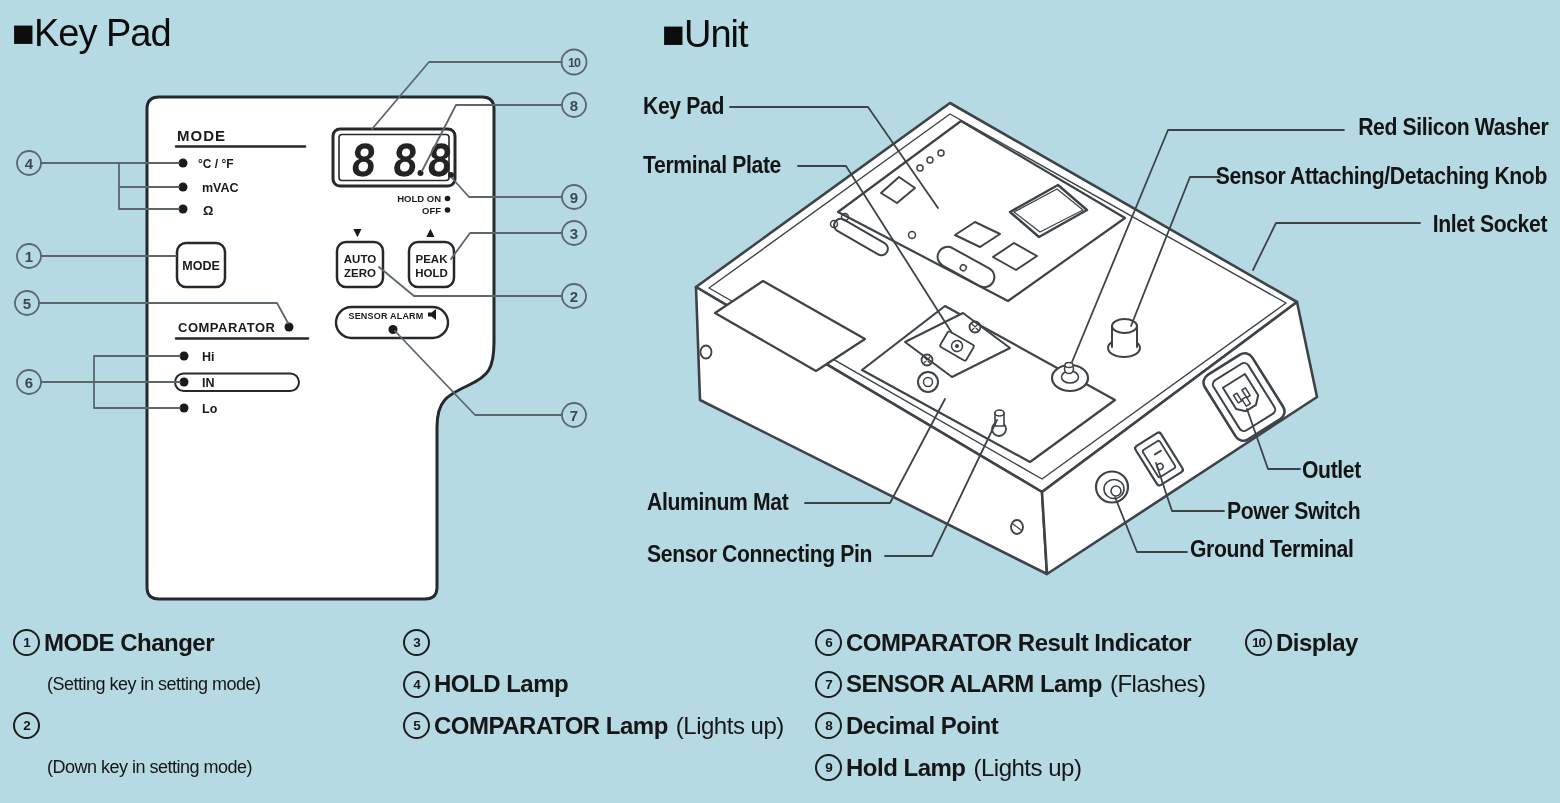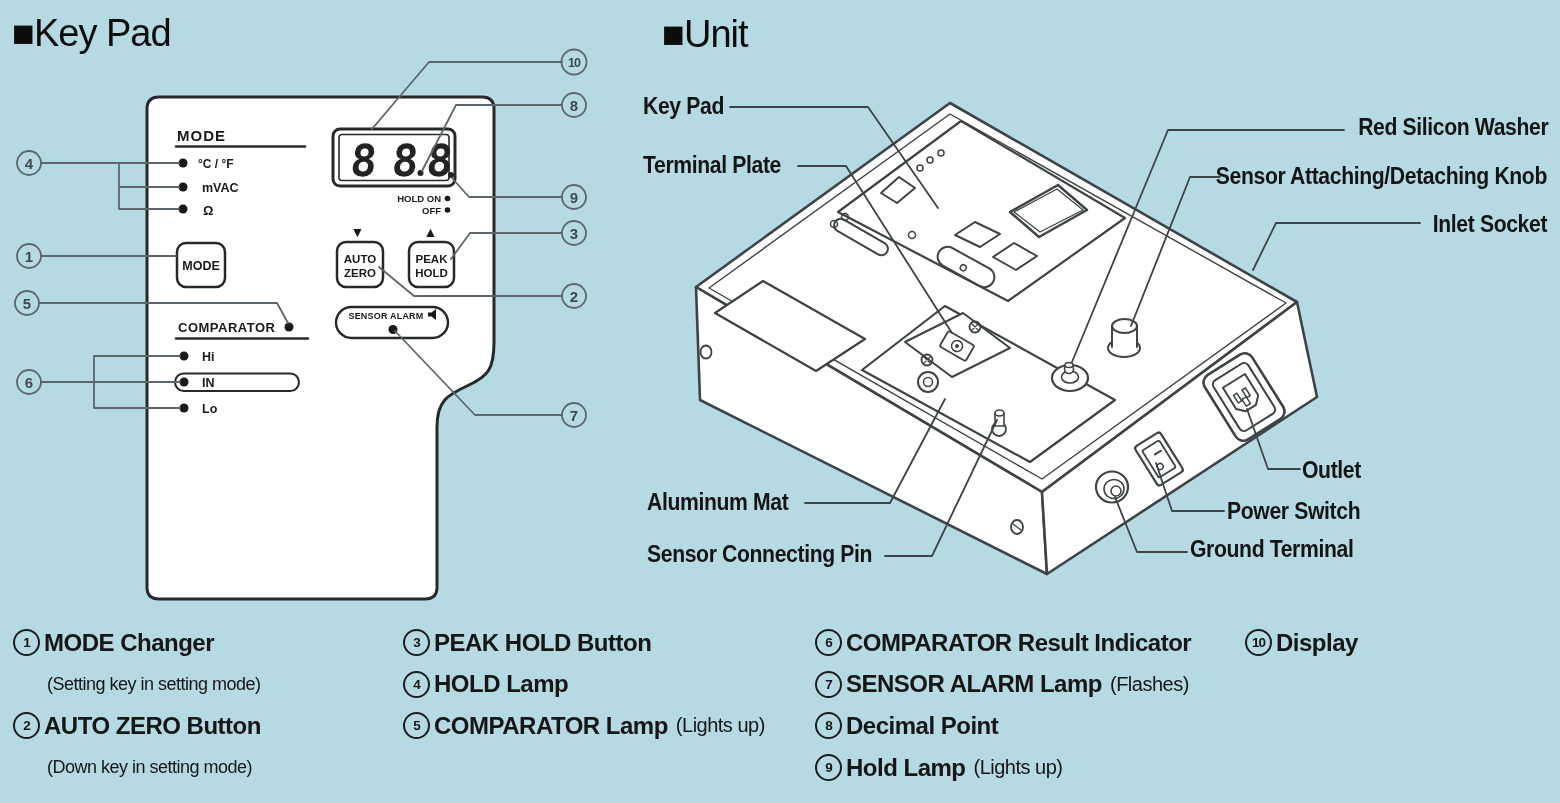--- a/index.html
+++ b/index.html
@@ -16,21 +16,21 @@
   }
   .ulabel{
     position:absolute; font-size:23.5px; font-weight:bold; letter-spacing:-0.4px;
     color:#141414; white-space:nowrap; transform:scaleX(0.90); transform-origin:left top;
   }
   .ulabel.right{ transform-origin:right top; text-align:right;}
   .legend-col{ position:absolute; top:622px; }
   .lg-row{ height:41.6px; display:flex; align-items:center; gap:4px; white-space:nowrap;}
   .lg-row.sub{ padding-left:34px; font-weight:normal;}
   .lg-label{ font-size:24px; font-weight:bold; letter-spacing:-0.5px;text-align:right;}
-  .lg-suffix{ font-size:20px; font-weight:normal; letter-spacing:-0.5px; margin-left:4px;}
+  .lg-suffix{ font-size:24px; font-weight:normal; letter-spacing:-0.5px; margin-left:4px;}
   .lg-sub{ font-size:18px; font-weight:normal; letter-spacing:-0.5px;}
   .cnum{
     display:inline-flex; width:23px; height:23px; border:2px solid #1d1d1d; border-radius:50%;
     align-items:center; justify-content:center; font-size:13.5px; font-weight:bold;
     flex:0 0 auto; letter-spacing:-1px;
   }
   .svgtxt{ font-family:"Liberation Sans", sans-serif; fill:#1a1a1a; }
   .seg{ font-family:"DejaVu Sans Mono", monospace; font-weight:bold; fill:#232323; }
 </style>
 </head>
@@ -270,30 +270,28 @@
   <div class="legend-col" style="left:13px;">
     <div class="lg-row">
         <span class="cnum">1</span>
         <span class="lg-label">MODE Changer</span>
       </div>
     <div class="lg-row sub">
         <span class="lg-sub">(Setting key in setting mode)</span>
       </div>
     <div class="lg-row">
         <span class="cnum">2</span>
-        <span class="lg-label">AUTO ZERO Button</span>
       </div>
     <div class="lg-row sub">
         <span class="lg-sub">(Down key in setting mode)</span>
       </div>
   </div>
   <div class="legend-col" style="left:403px;">
     <div class="lg-row">
         <span class="cnum">3</span>
-        <span class="lg-label">PEAK HOLD Button</span>
       </div>
     <div class="lg-row">
         <span class="cnum">4</span>
         <span class="lg-label">HOLD Lamp</span>
       </div>
     <div class="lg-row">
         <span class="cnum">5</span>
         <span class="lg-label">COMPARATOR Lamp</span>
         <span class="lg-suffix">(Lights up)</span>
       </div>

